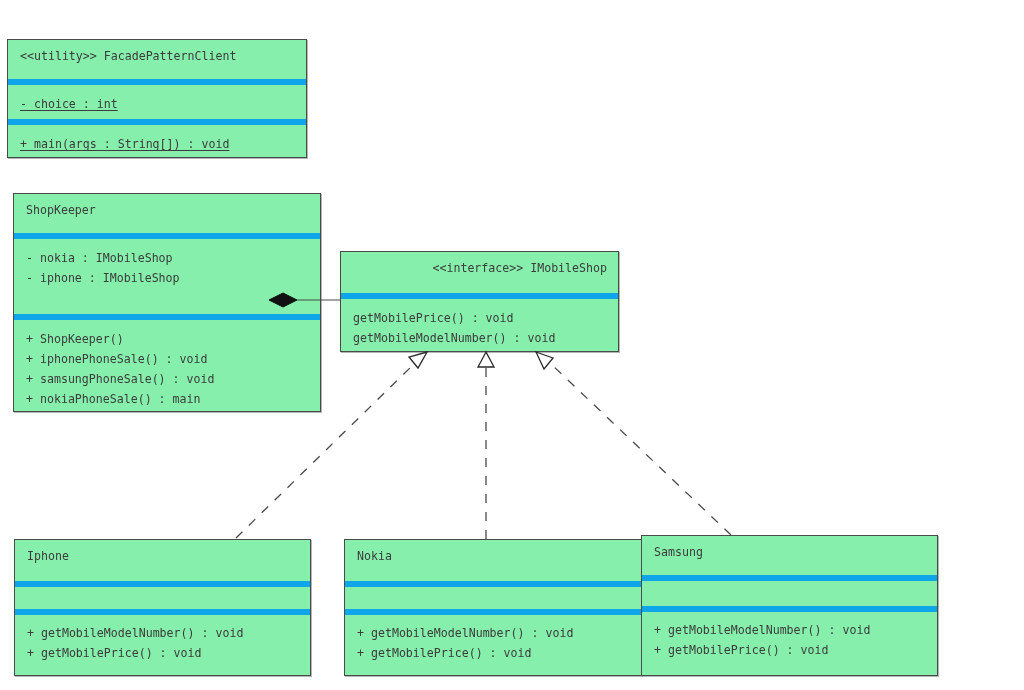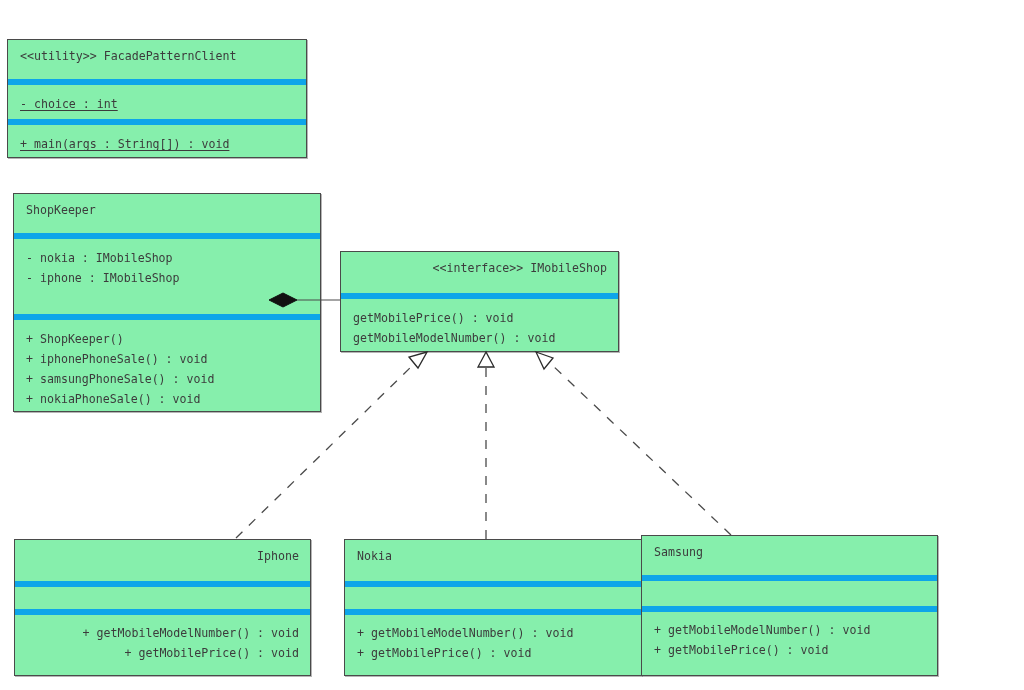--- a/index.html
+++ b/index.html
@@ -81,35 +81,35 @@
       <div class="title-line">ShopKeeper</div>
     </div>
     <div class="compartment" style="height:81px; ">
       <div class="uml-line">- nokia : IMobileShop</div>
       <div class="uml-line">- iphone : IMobileShop</div>
     </div>
     <div class="compartment" style="height:99px; ">
       <div class="uml-line">+ ShopKeeper()</div>
       <div class="uml-line">+ iphonePhoneSale() : void</div>
       <div class="uml-line">+ samsungPhoneSale() : void</div>
-      <div class="uml-line">+ nokiaPhoneSale() : void</div>
+      <div class="uml-line">+ nokiaPhoneSale() : main</div>
     </div>
   </div>
 
   <div class="uml-class" style="left:340px; top:251px; width:279px; height:101px;">
     <div class="compartment" style="height:41px;text-align:right;">
       <div class="title-line">&lt;&lt;interface&gt;&gt; IMobileShop</div>
     </div>
     <div class="compartment" style="height:60px; ">
       <div class="uml-line">getMobilePrice() : void</div>
       <div class="uml-line">getMobileModelNumber() : void</div>
     </div>
   </div>
 
-  <div class="uml-class" style="left:14px; top:539px; width:297px; height:137px;text-align:right;">
+  <div class="uml-class" style="left:14px; top:539px; width:297px; height:137px;">
     <div class="compartment" style="height:41px;">
       <div class="title-line">Iphone</div>
     </div>
     <div class="compartment" style="height:28px;"></div>
     <div class="compartment" style="height:68px; padding-top:8px;">
       <div class="uml-line">+ getMobileModelNumber() : void</div>
       <div class="uml-line">+ getMobilePrice() : void</div>
     </div>
   </div>
 

